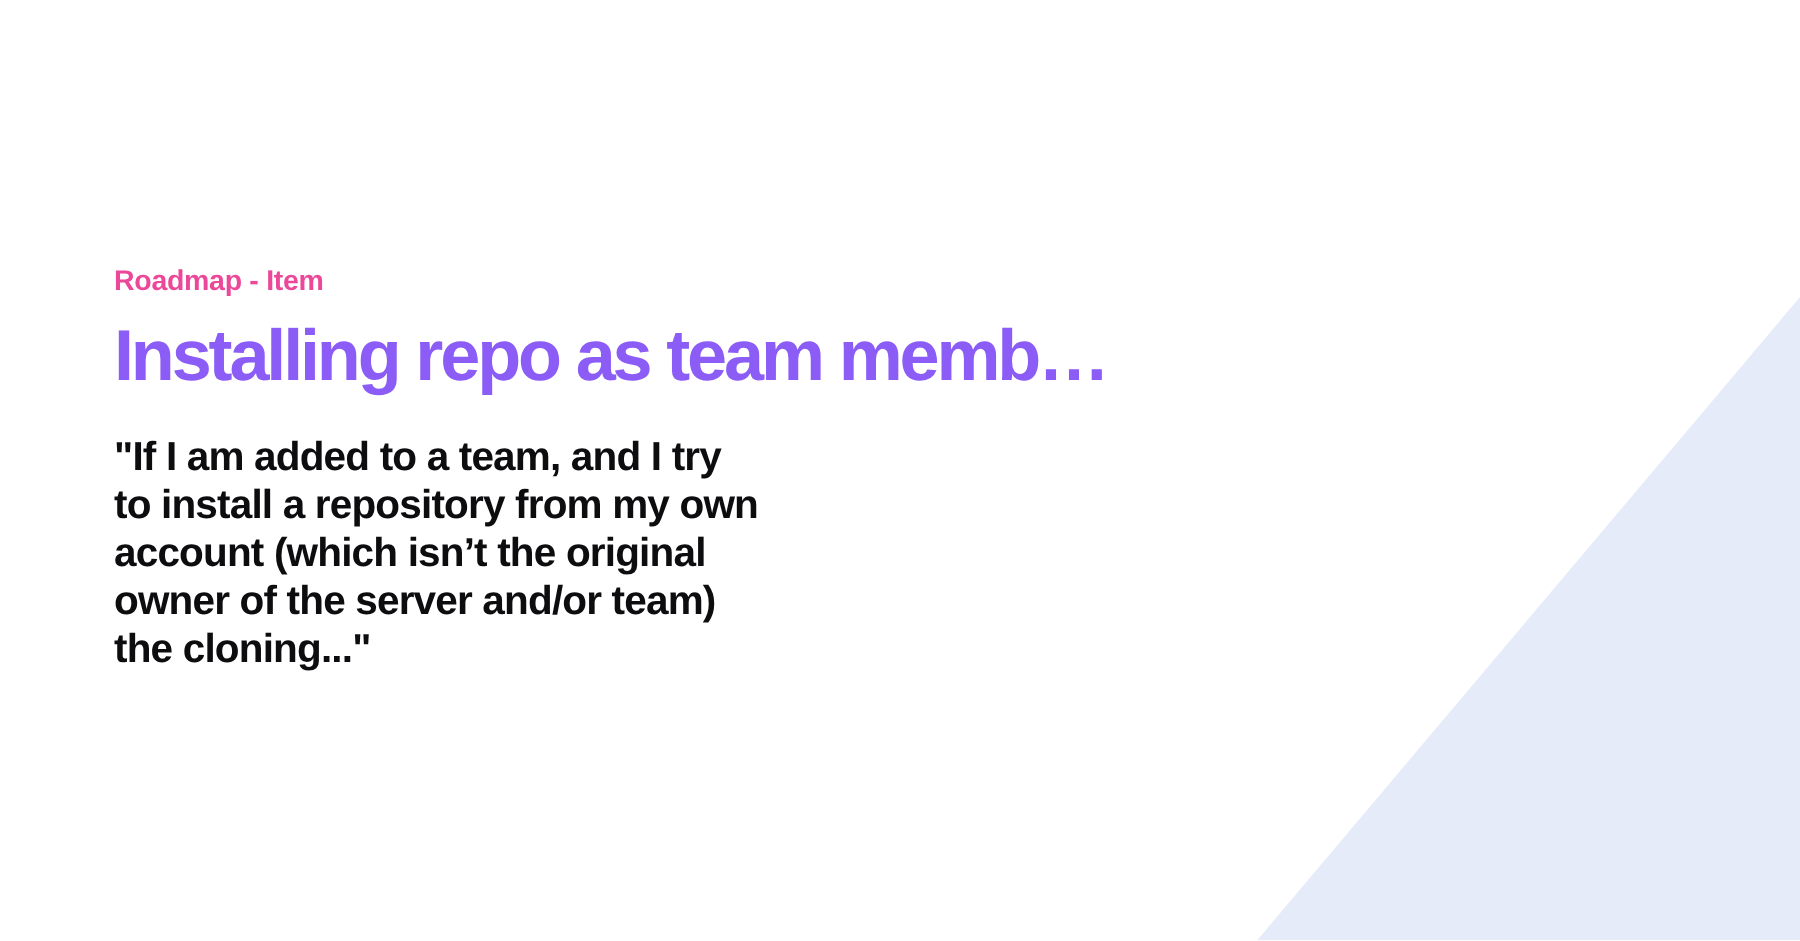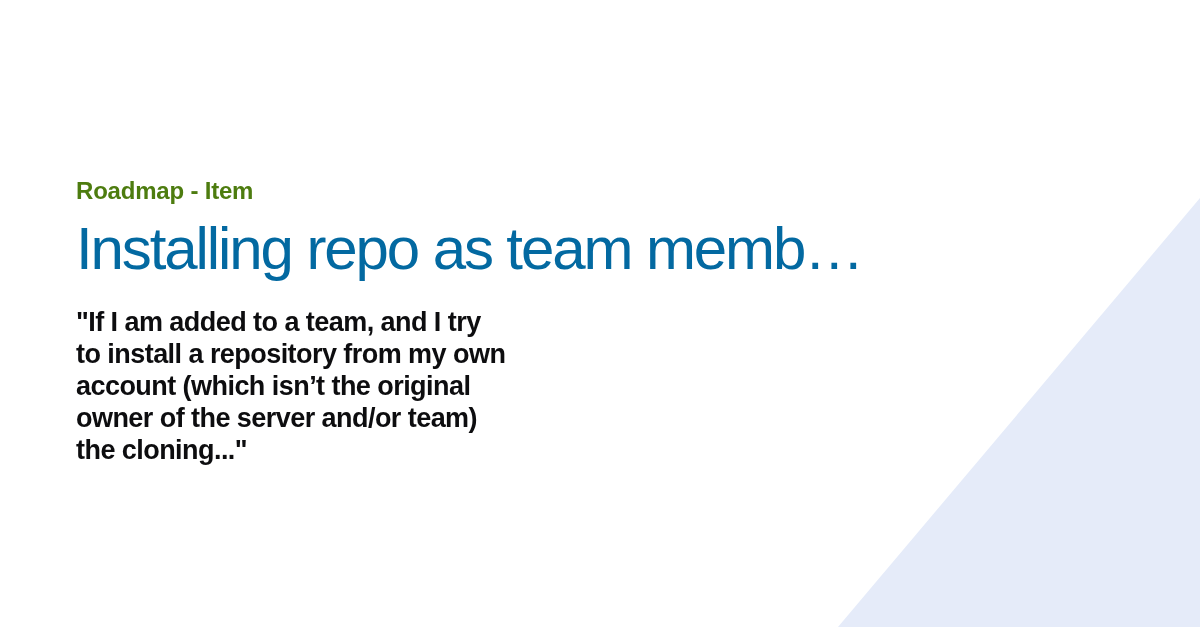--- a/index.html
+++ b/index.html
@@ -23,33 +23,33 @@
     pointer-events: none;
   }
   .content {
     position: absolute;
     left: 76px;
     top: 178px;
     width: 1010px;
   }
   .eyebrow {
     font-family: "Liberation Sans", sans-serif;
-    font-size: 24px;
+    font-size: 19px;
     font-weight: bold;
     letter-spacing: -0.2px;
-    color: #4d7c0f;
+    color: #ec4899;
     margin: 0 0 14px 0;
     line-height: 1.1;
   }
   .headline {
     font-family: "Liberation Sans", sans-serif;
-    font-size: 60px;
-    font-weight: normal;
+    font-size: 48px;
+    font-weight: bold;
     letter-spacing: -2.1px;
-    color: #0369a1;
+    color: #8b5cf6;
     margin: 0;
     line-height: 1.03;
     white-space: nowrap;
   }
   .quote {
     font-family: "Liberation Sans", sans-serif;
     font-size: 27px;
     font-weight: bold;
     letter-spacing: -0.55px;
     color: #0d0d0f;

